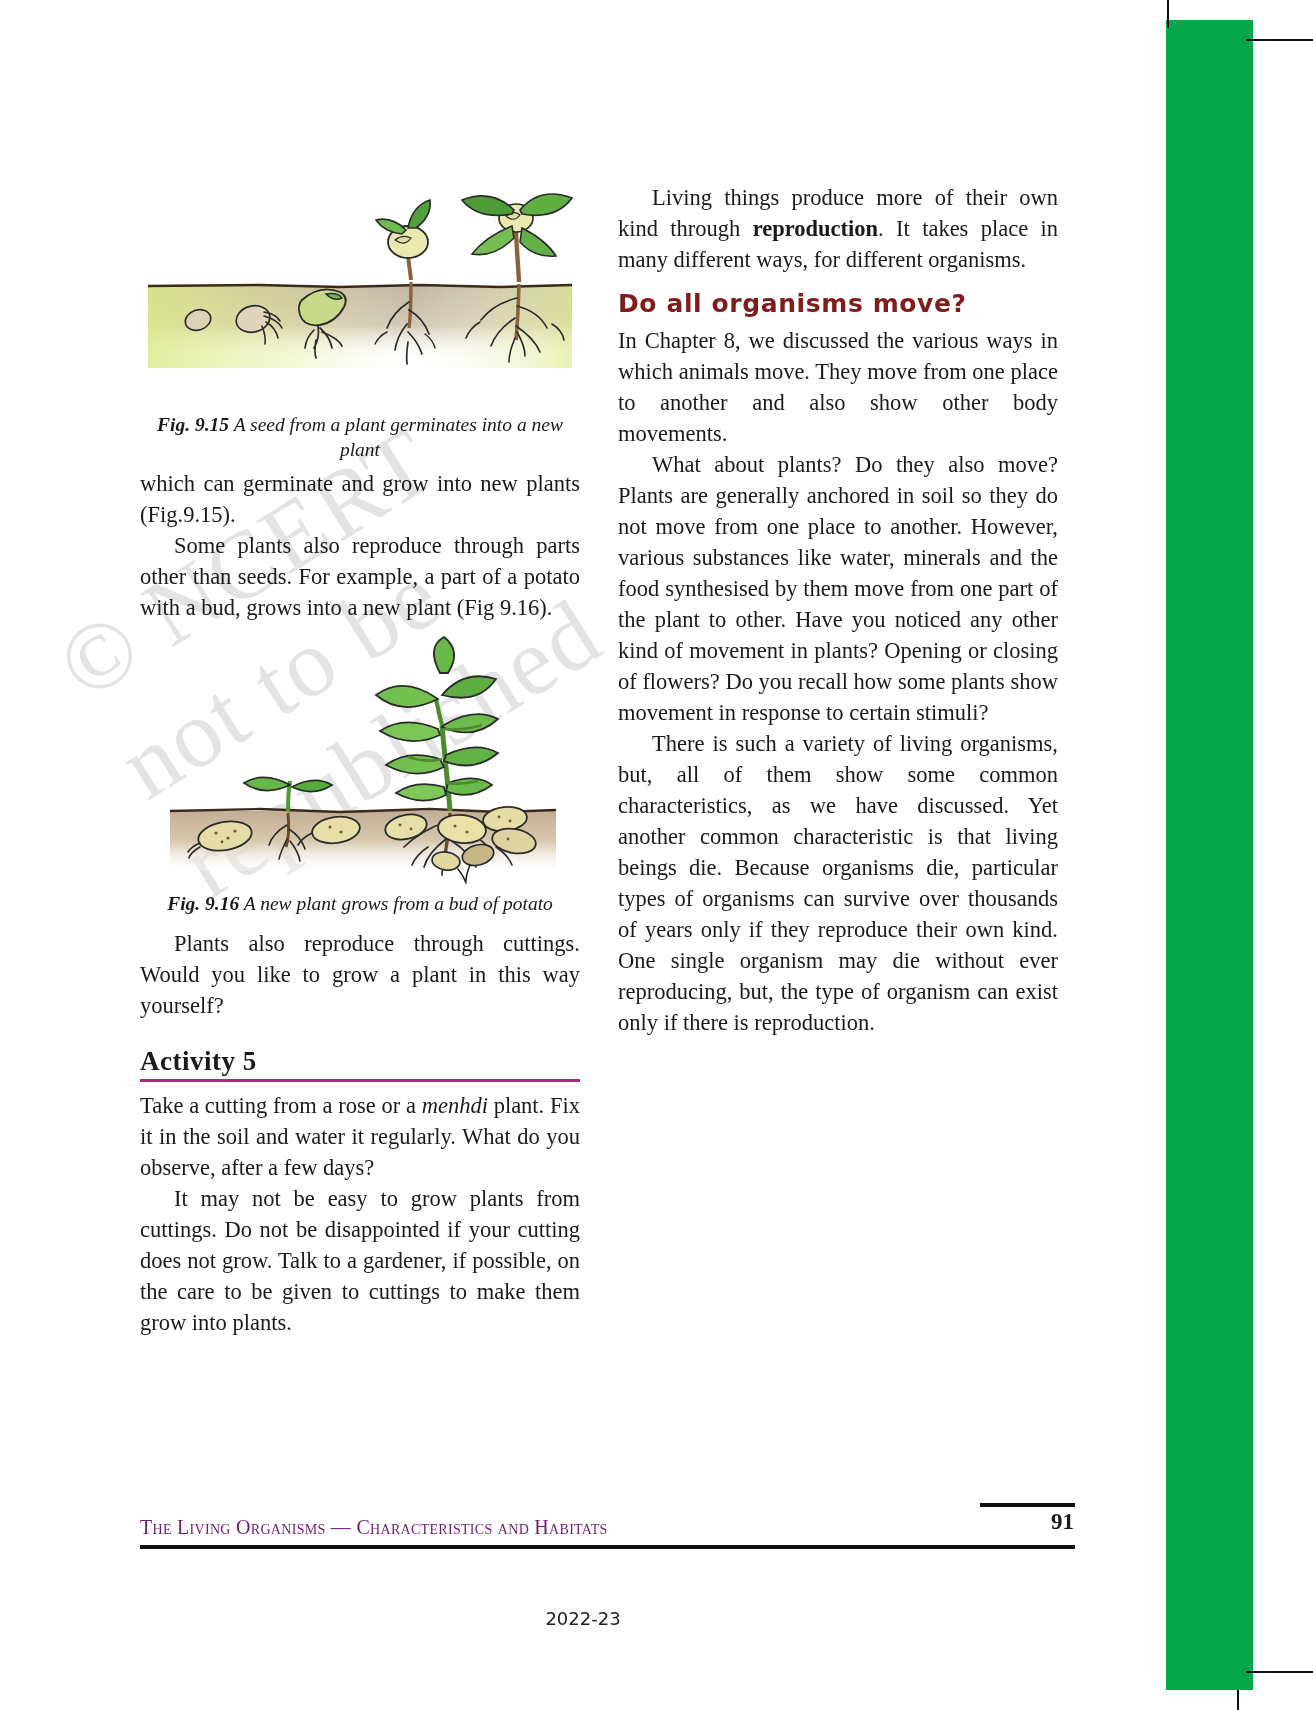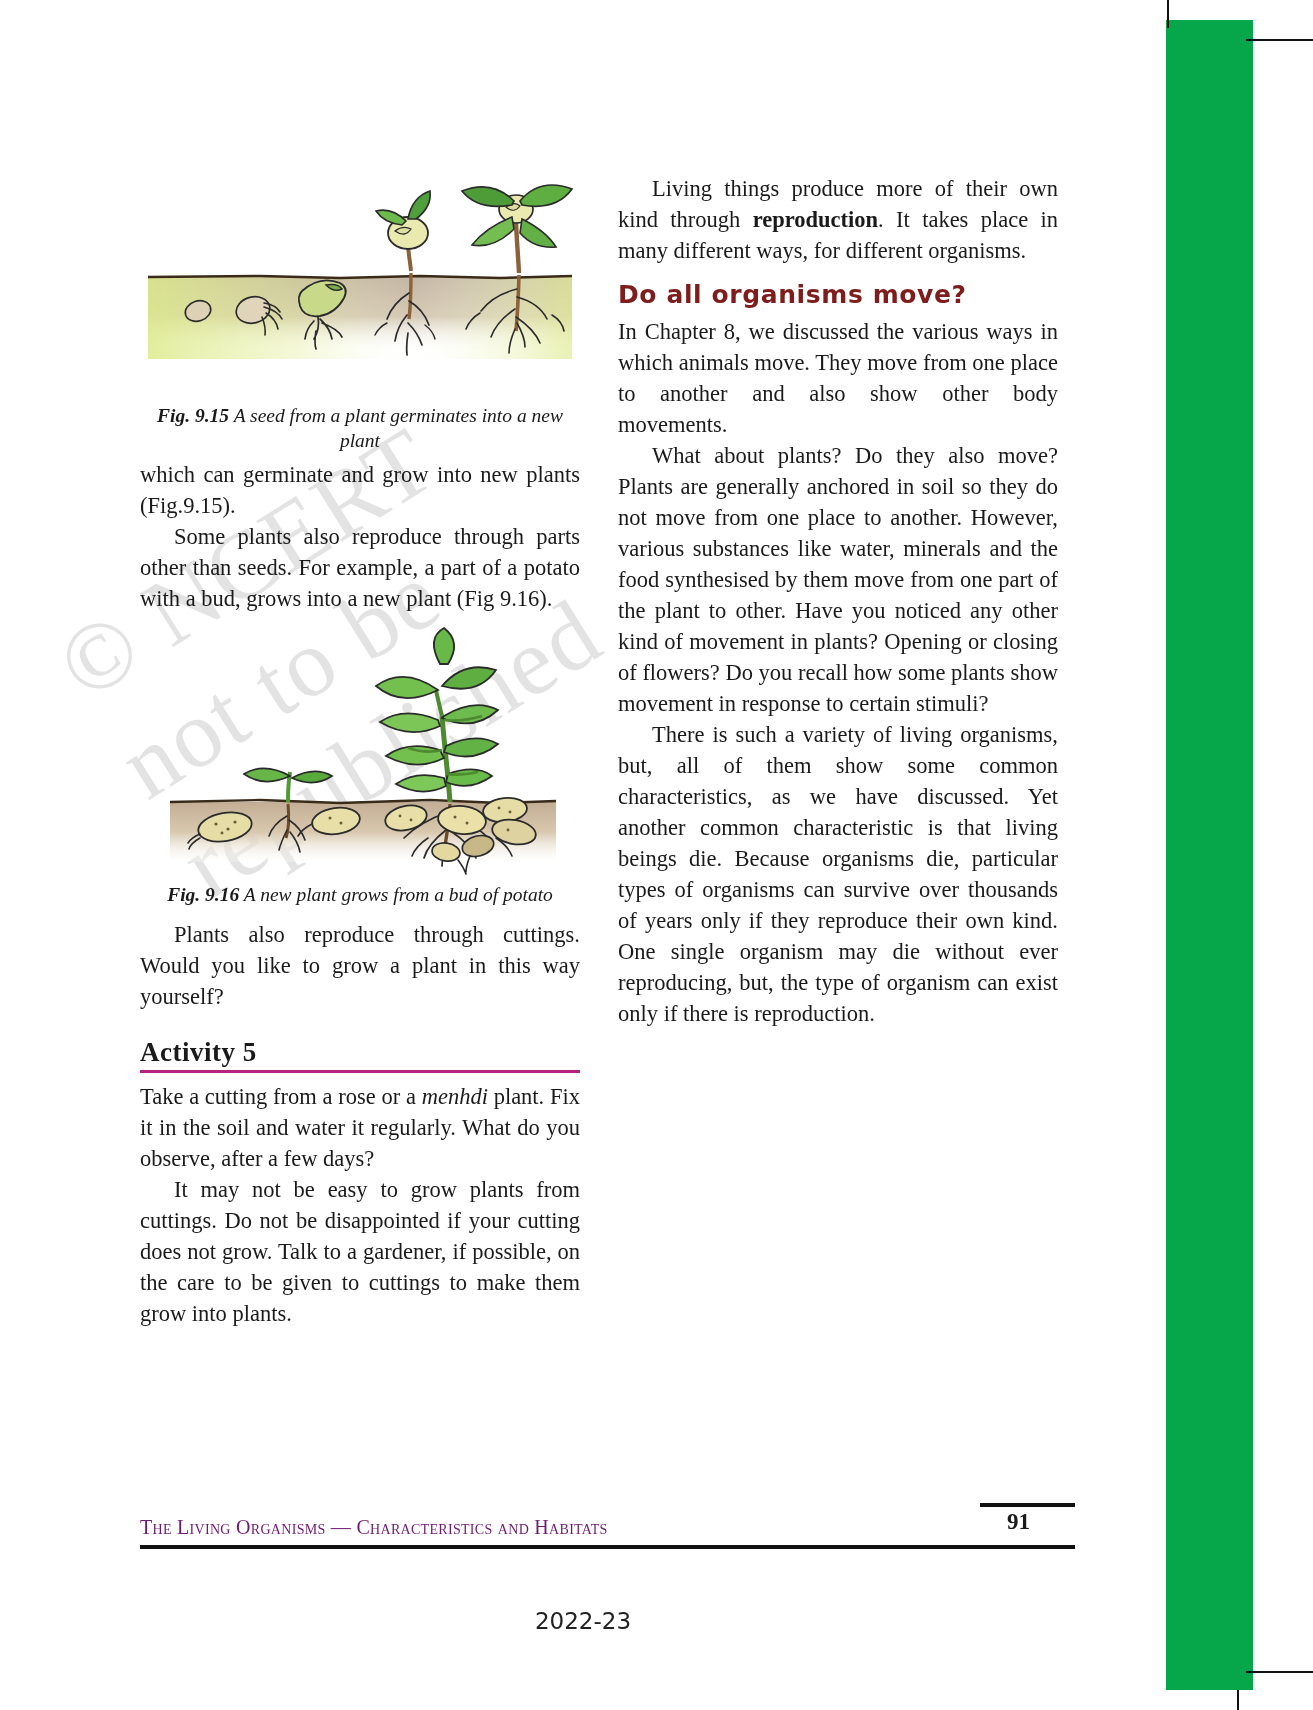--- a/index.html
+++ b/index.html
@@ -69,21 +69,21 @@
   
   .content {
     position: absolute;
     left: 140px;
     top: 165px;
     width: 920px;
     z-index: 3;
   }
   .col {
     position: absolute;
-    top: 8px;
+    top: 17px;
     width: 440px;
   }
   .col-left  { left: 0; }
   .col-right { left: 478px; }
 
   p.body {
     font-size: 22.5px;
     line-height: 31px;
     margin: 0;
     text-align: justify;
@@ -181,35 +181,35 @@
     position: absolute;
     left: 980px;
     top: 1545px;
     width: 95px;
     height: 4px;
     background: #111;
     z-index: 4;
   }
   .pagenum {
     position: absolute;
-    left: 1007px;
+    left: 1051px;
     top: 1509px;
     font-size: 23px;
     font-weight: bold;
     font-family: "Liberation Serif", serif;
     z-index: 4;
   }
   .year {
     position: absolute;
     left: 0;
     top: 1608px;
     width: 1166px;
     text-align: center;
     font-family: "DejaVu Sans", sans-serif;
-    font-size: 23px;
+    font-size: 18px;
     color: #222;
     z-index: 3;
   }
 </style>
 </head>
 <body>
 
 <div id="page">
 
   <div class="crop crop-v" style="left:1167px; top:0; height:28px;"></div>

